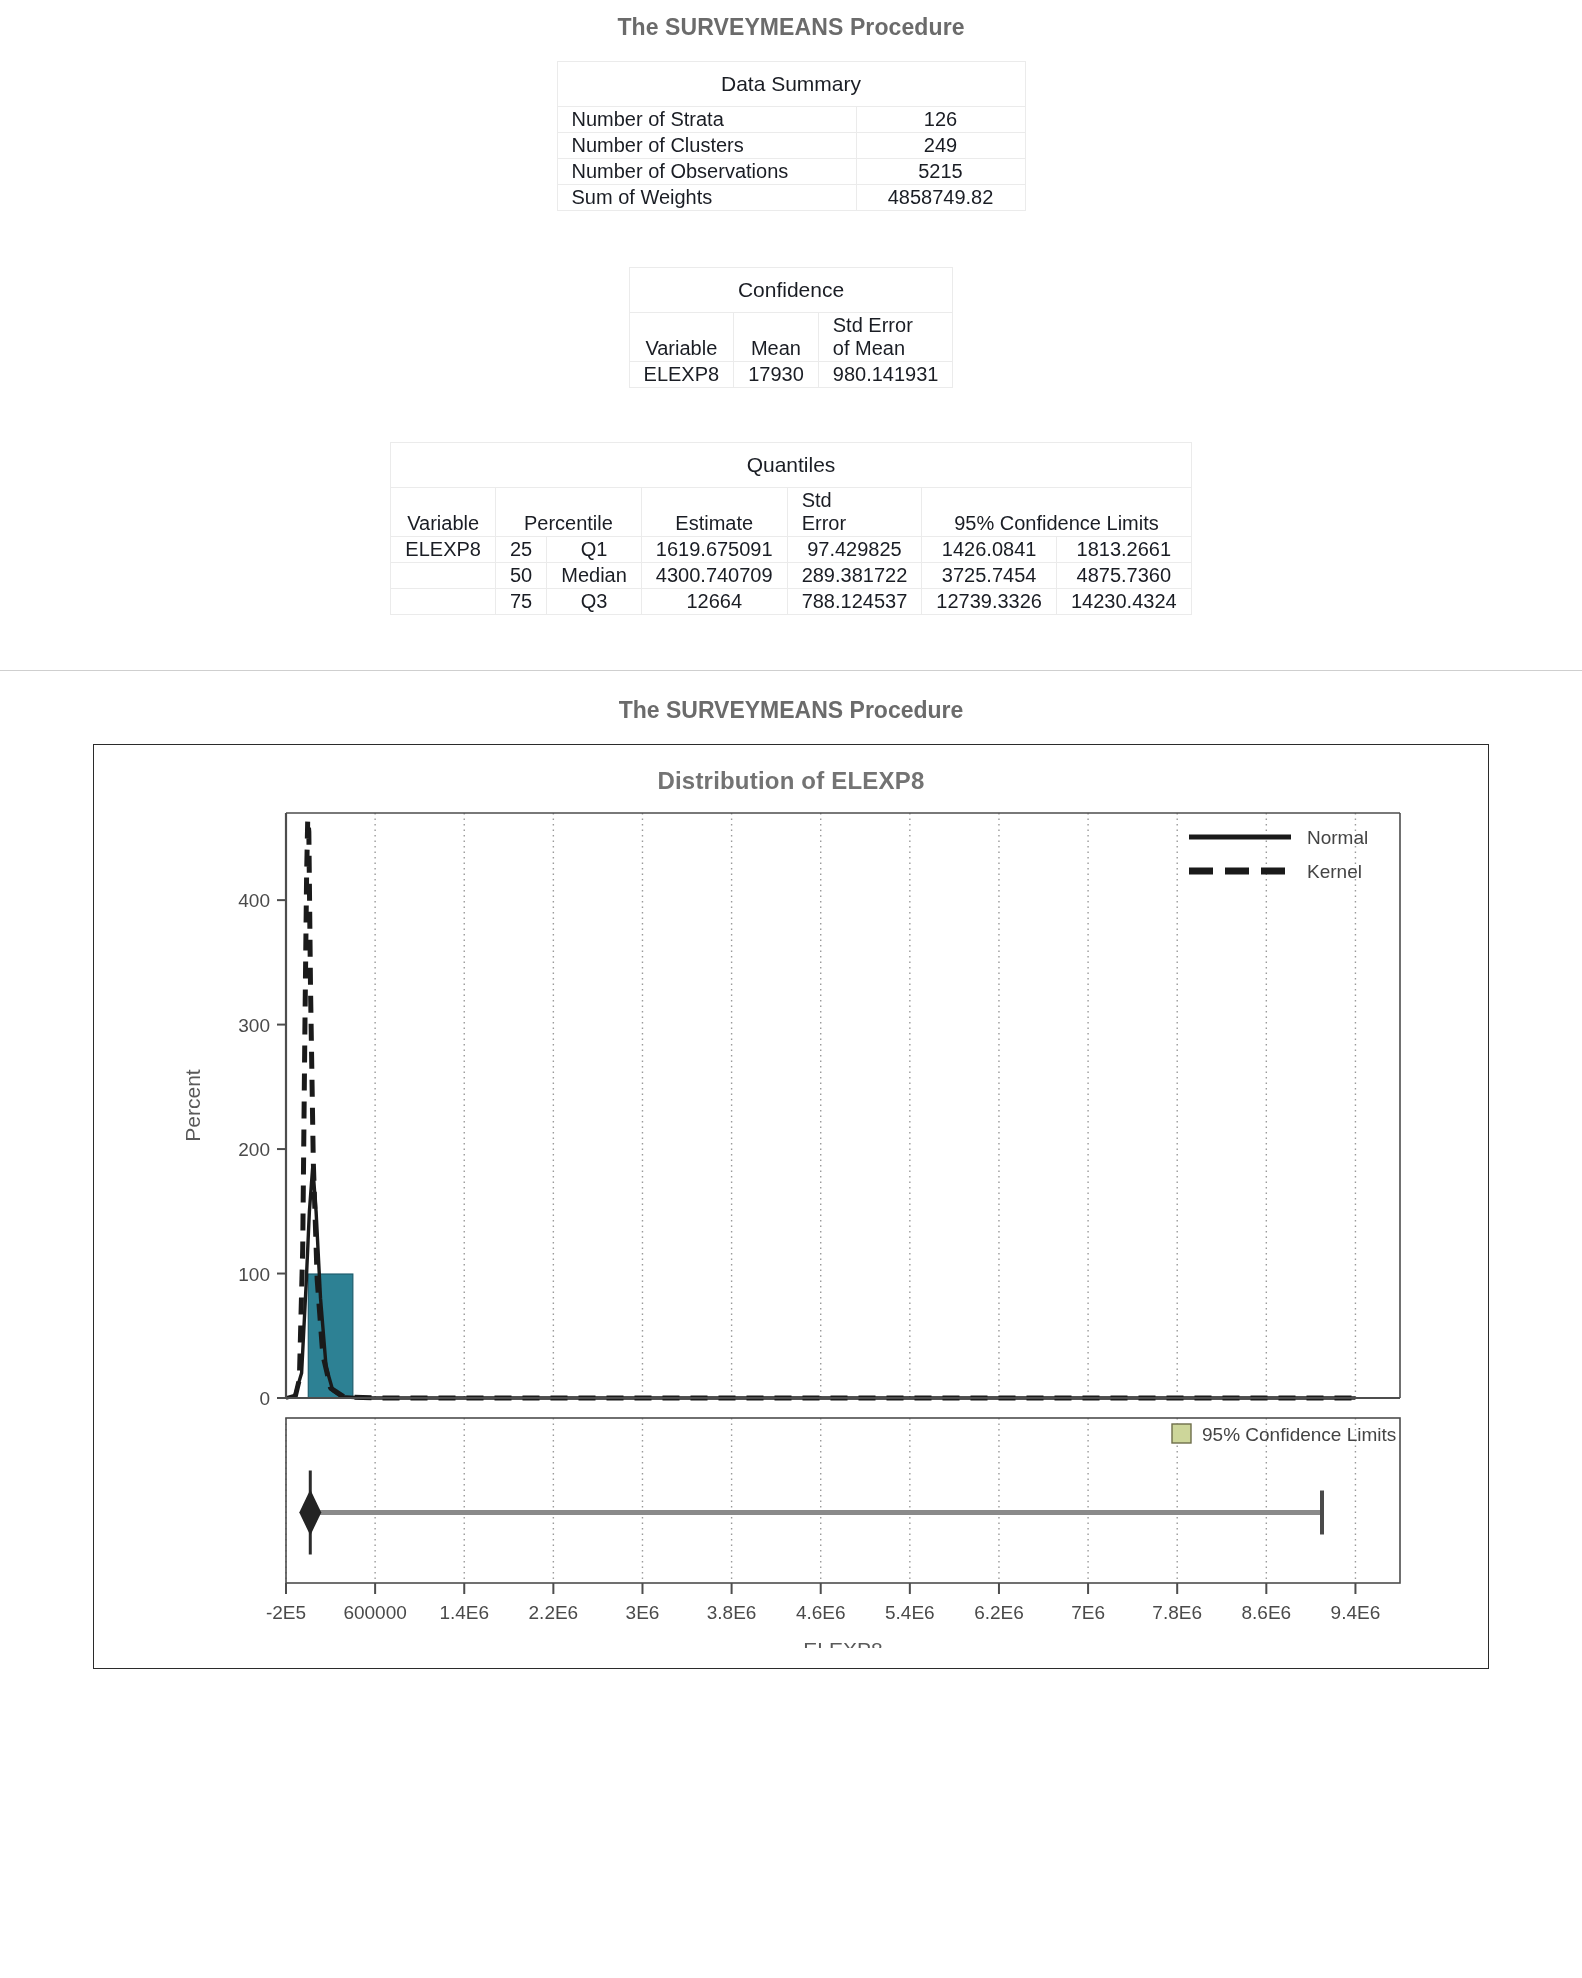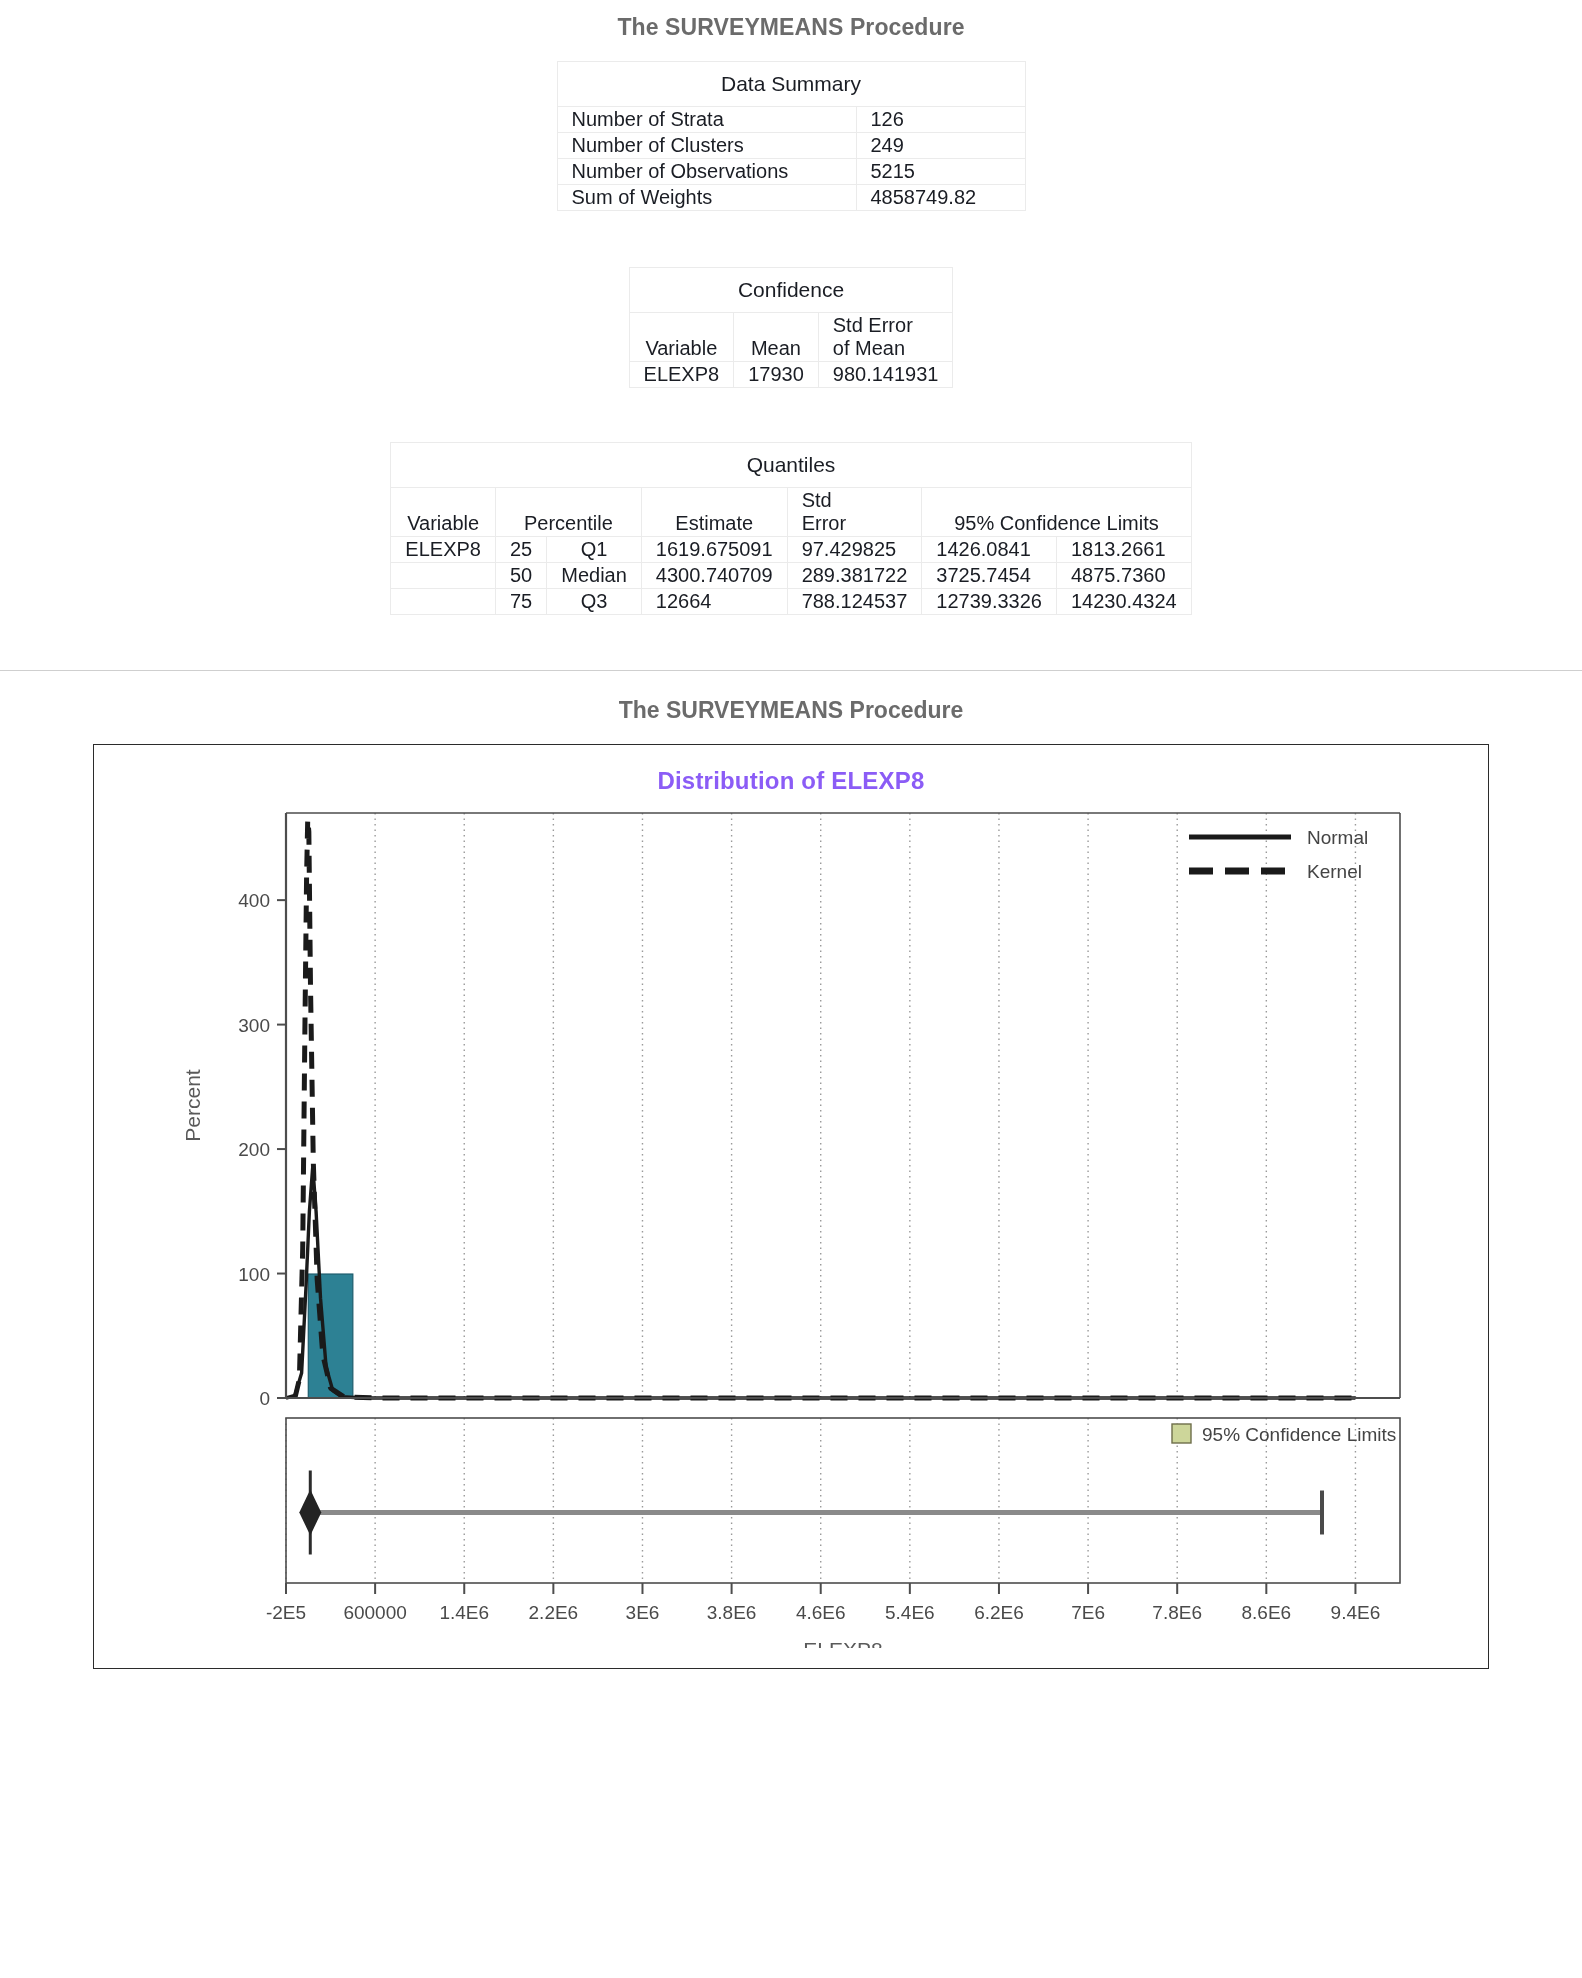--- a/index.html
+++ b/index.html
@@ -42,21 +42,21 @@
   table.sas caption, table.sas th.capt {
     font-weight: normal;
     text-align: center;
     font-size: 21px;
     padding: 10px 14px;
     border: 1px solid #ebebeb;
   }
   th.hdr { font-weight: bold; text-align: center; vertical-align: bottom; }
   th.hdr.r { text-align: left; }
   td.lbl { font-weight: bold; text-align: left; }
-  td.num { text-align: left; }
+  td.num { text-align: center; }
   td.ctr { text-align: center; }
   td.lft { text-align: center; }
 
   
   #data-summary-wrap { margin-top: 20px; }
   #statistics-wrap   { margin-top: 56px; }
   #quantiles-wrap    { margin-top: 54px; }
 
   
   .page-sep {
@@ -79,21 +79,21 @@
     height: 925px;
     border: 1px solid #2b2b2b;
     position: relative;
     background: #ffffff;
     box-sizing: border-box;
   }
   .chart-heading {
     text-align: center;
     font-size: 24px;
     font-weight: bold;
-    color: #8b5cf6;
+    color: #737373;
     padding-top: 22px;
     letter-spacing: .2px;
   }
   .svg-holder { position: absolute; left: 0; top: 48px; width: 100%; }
   svg { display: block; }
   text { font-family: "Liberation Sans", sans-serif; fill: #4a4a4a; }
   .tick-lbl { font-size: 19px; }
   .axis-title { font-size: 21px; fill: #5a5a5a; }
   .legend-lbl { font-size: 19px; fill: #444; }
 </style>

